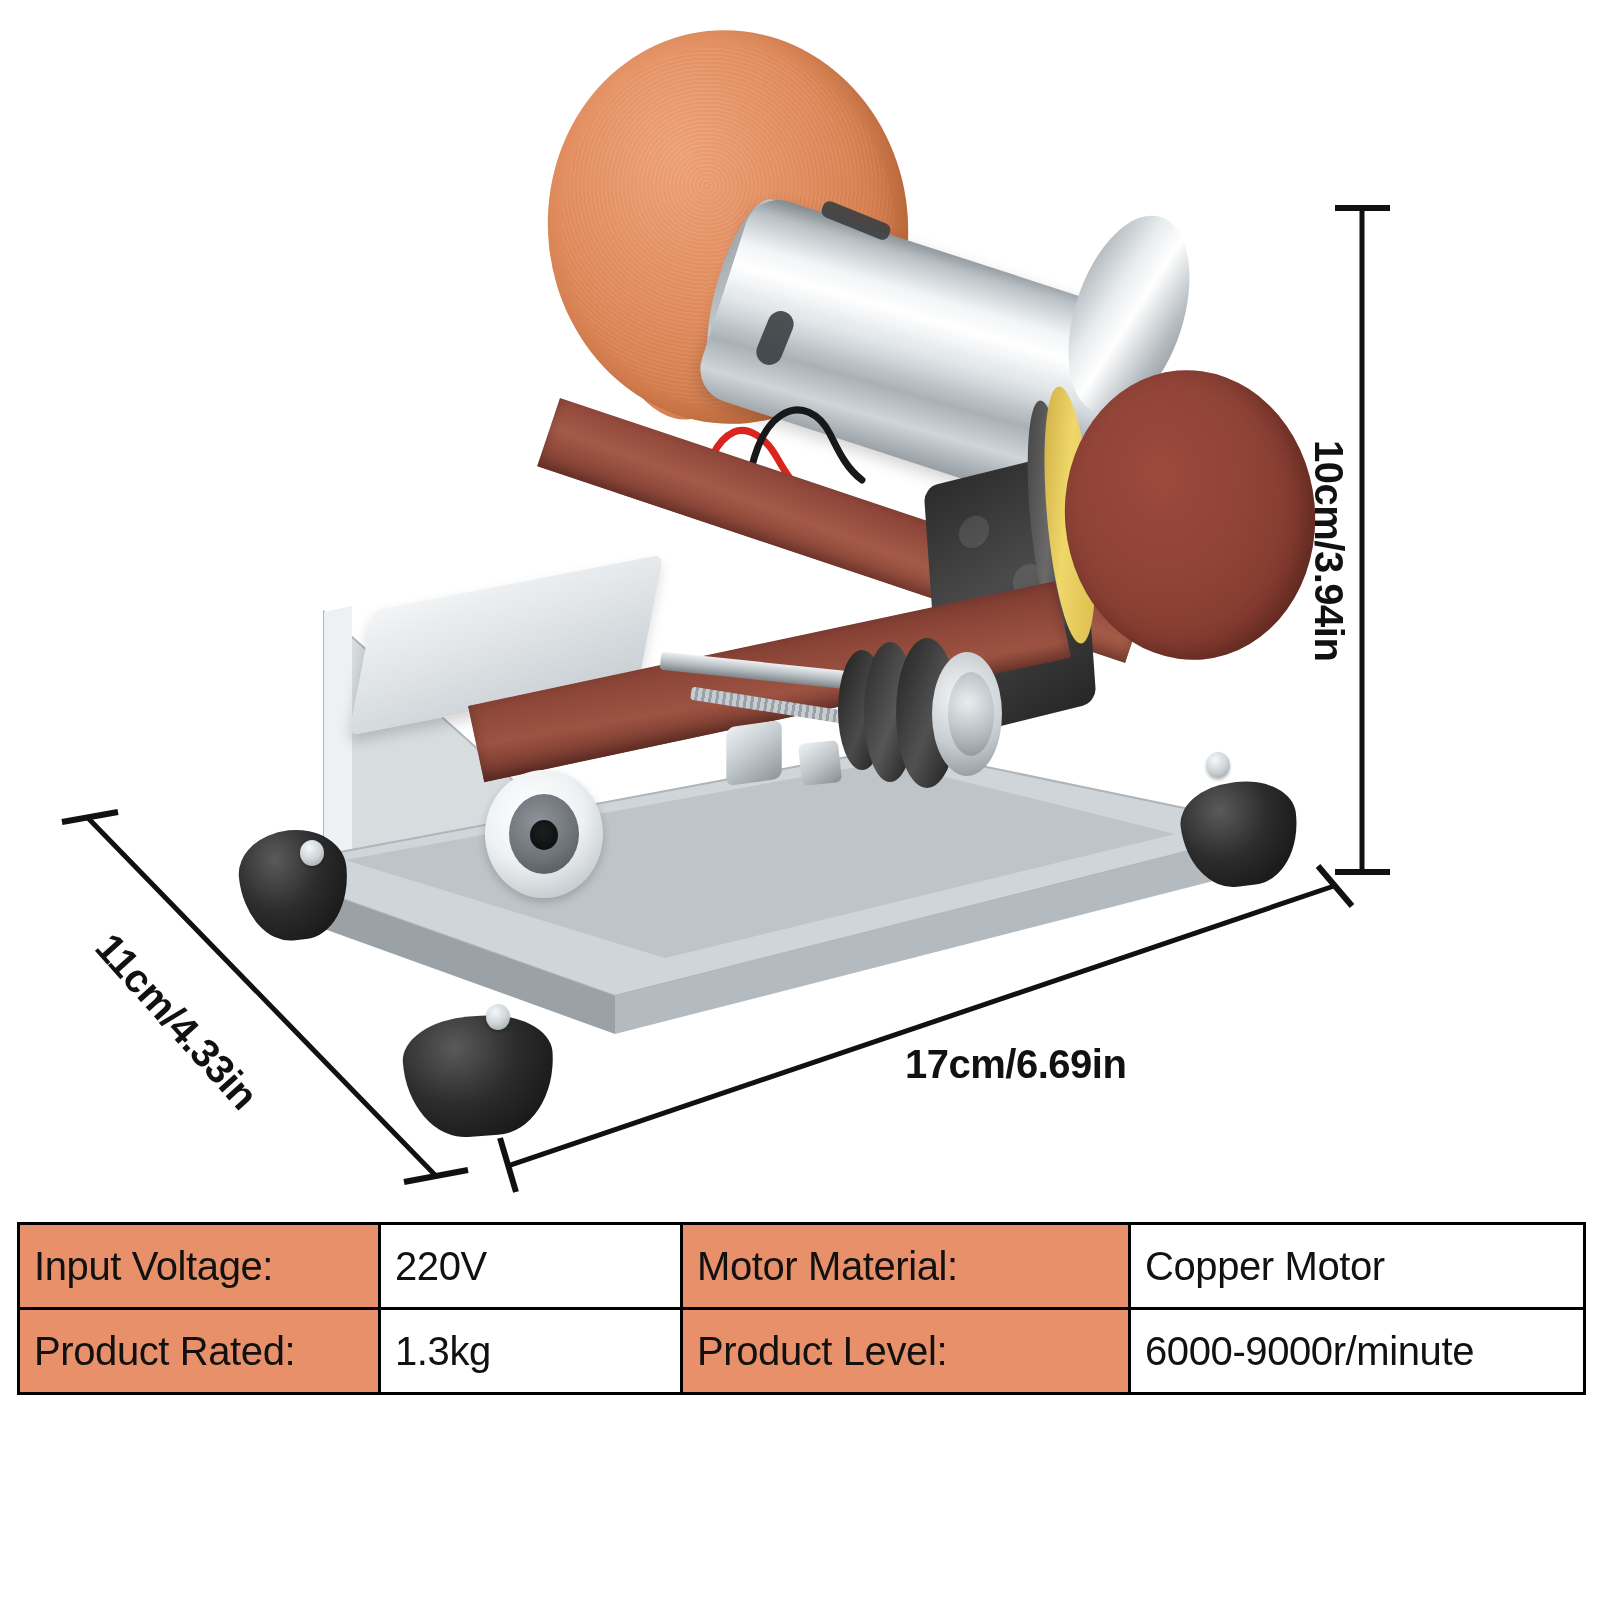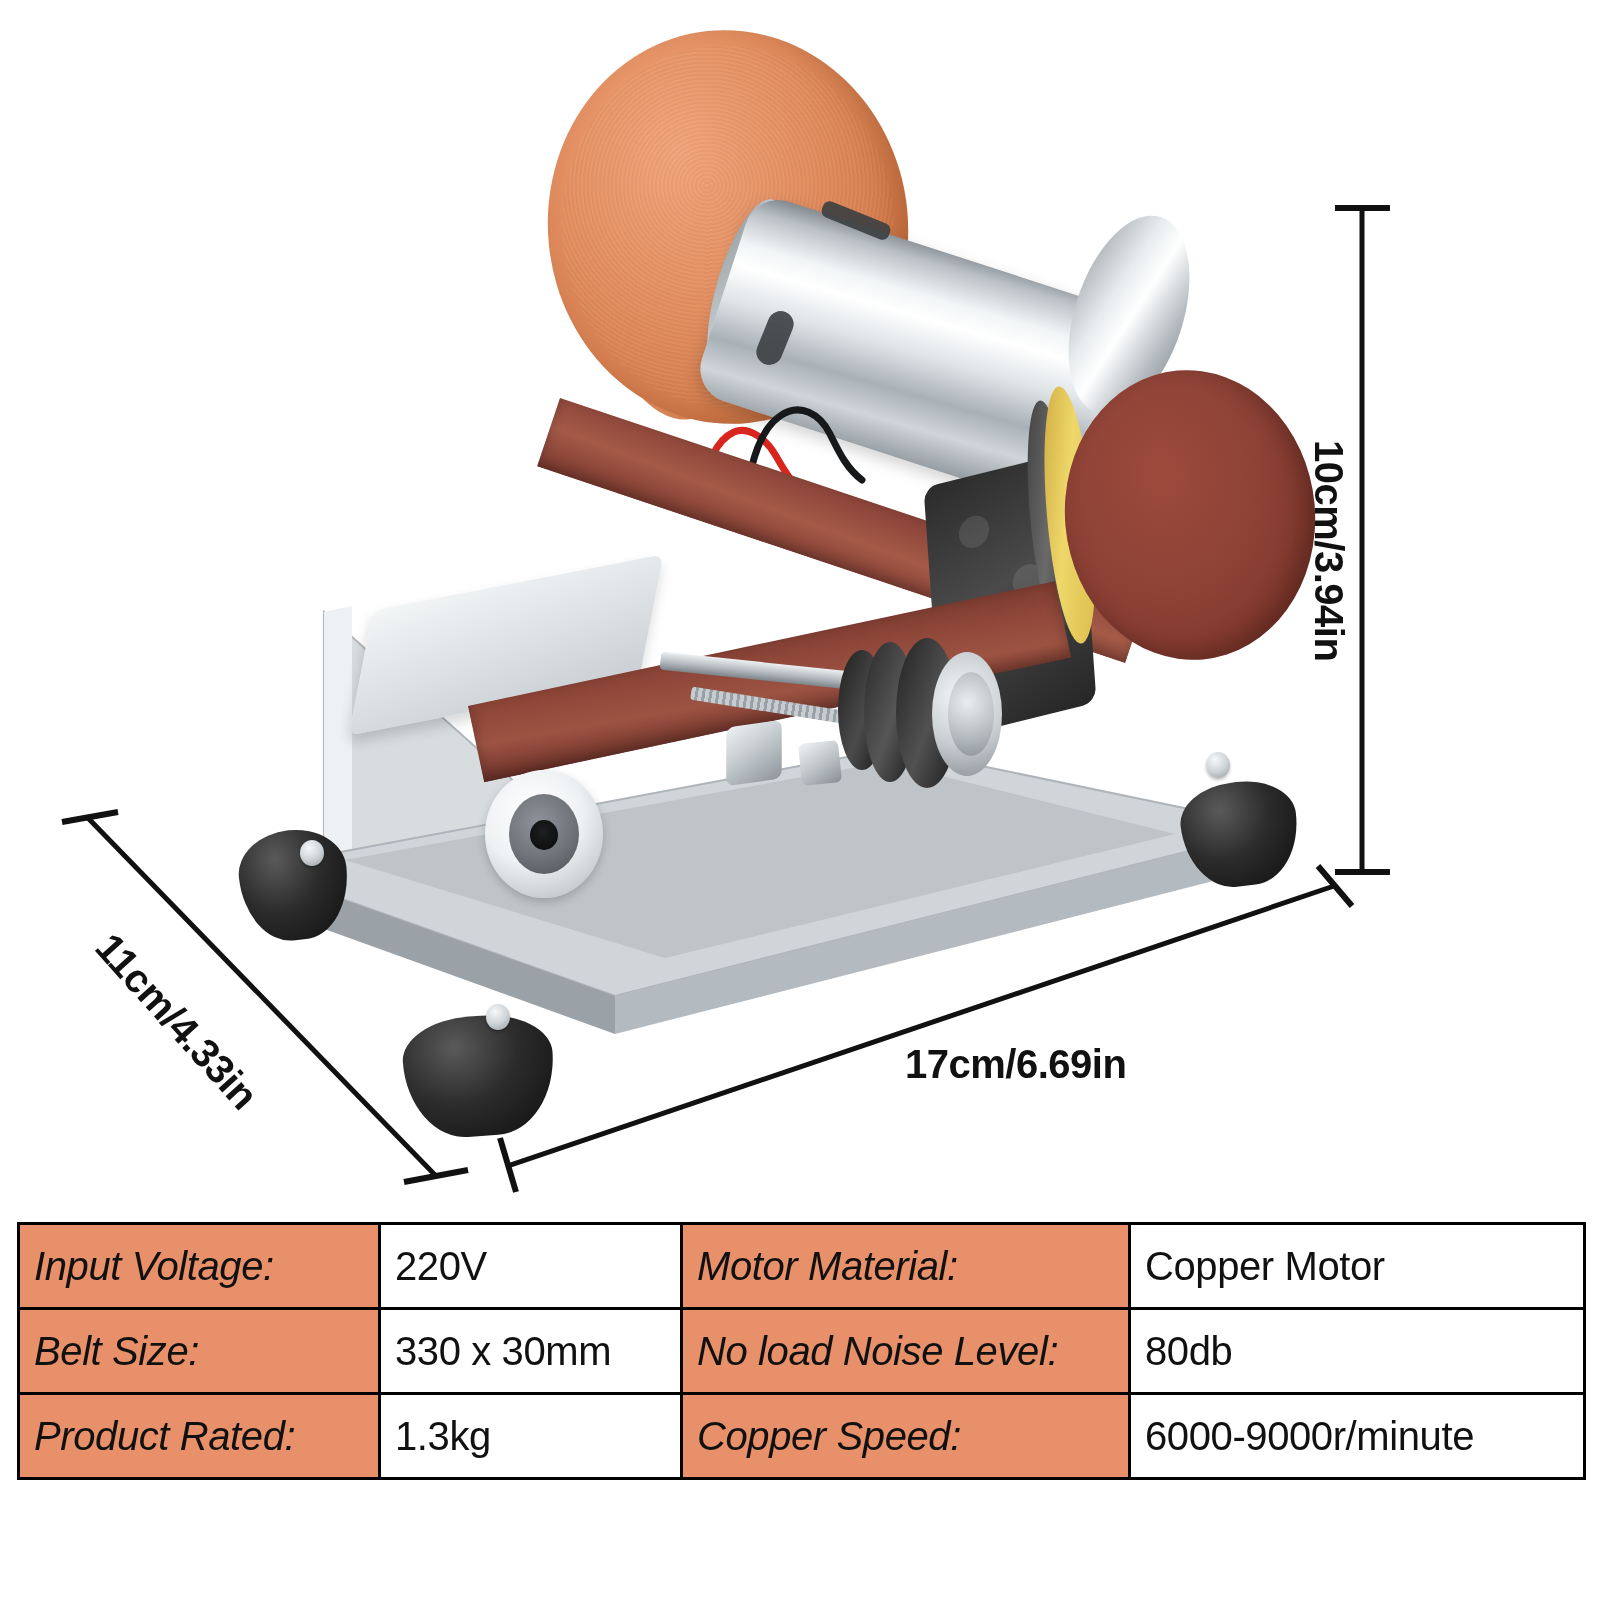--- a/index.html
+++ b/index.html
@@ -329,21 +329,20 @@
     font-size: 40px;
     font-weight: 400;
     color: #111111;
     vertical-align: middle;
     letter-spacing: -0.4px;
     overflow: hidden;
     white-space: nowrap;
   }
   #spec-table td.label-cell {
     background: #E8906A;
-    font-style: italic;
   }
   #spec-table td.value-cell {
     background: #ffffff;
   }
   col.c1 { width: 361px; }
   col.c2 { width: 302px; }
   col.c3 { width: 448px; }
   col.c4 { width: 455px; }
 </style>
 </head>
@@ -457,25 +456,19 @@
       <col class="c4">
   </colgroup>
   <tbody>
     <tr>
       <td class="label-cell">Input Voltage:</td>
       <td class="value-cell">220V</td>
       <td class="label-cell">Motor Material:</td>
       <td class="value-cell">Copper Motor</td>
     </tr>
     <tr>
-      <td class="label-cell">Belt Size:</td>
-      <td class="value-cell">330 x 30mm</td>
-      <td class="label-cell">No load Noise Level:</td>
-      <td class="value-cell">80db</td>
-    </tr>
-    <tr>
       <td class="label-cell">Product Rated:</td>
       <td class="value-cell">1.3kg</td>
-      <td class="label-cell">Copper Speed:</td>
+      <td class="label-cell">Product Level:</td>
       <td class="value-cell">6000-9000r/minute</td>
     </tr>
   </tbody>
 </table>
 
 </body></html>

